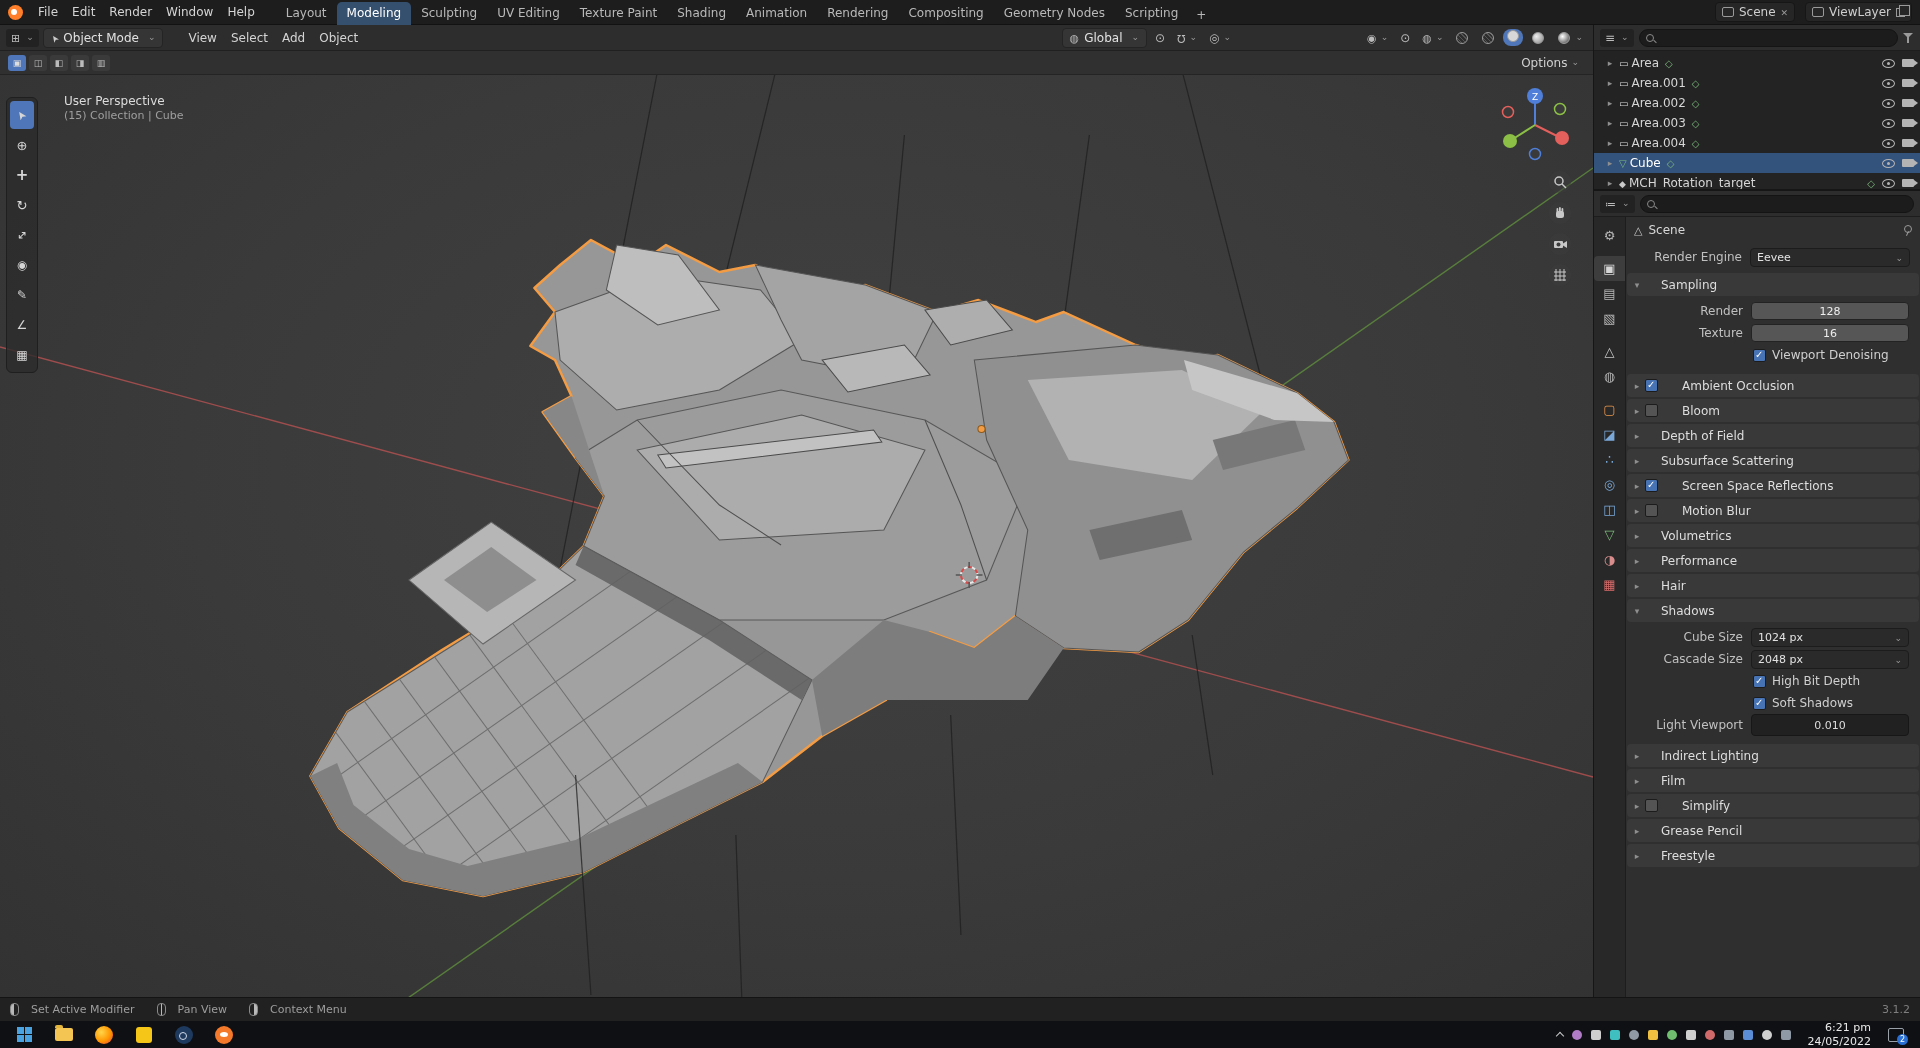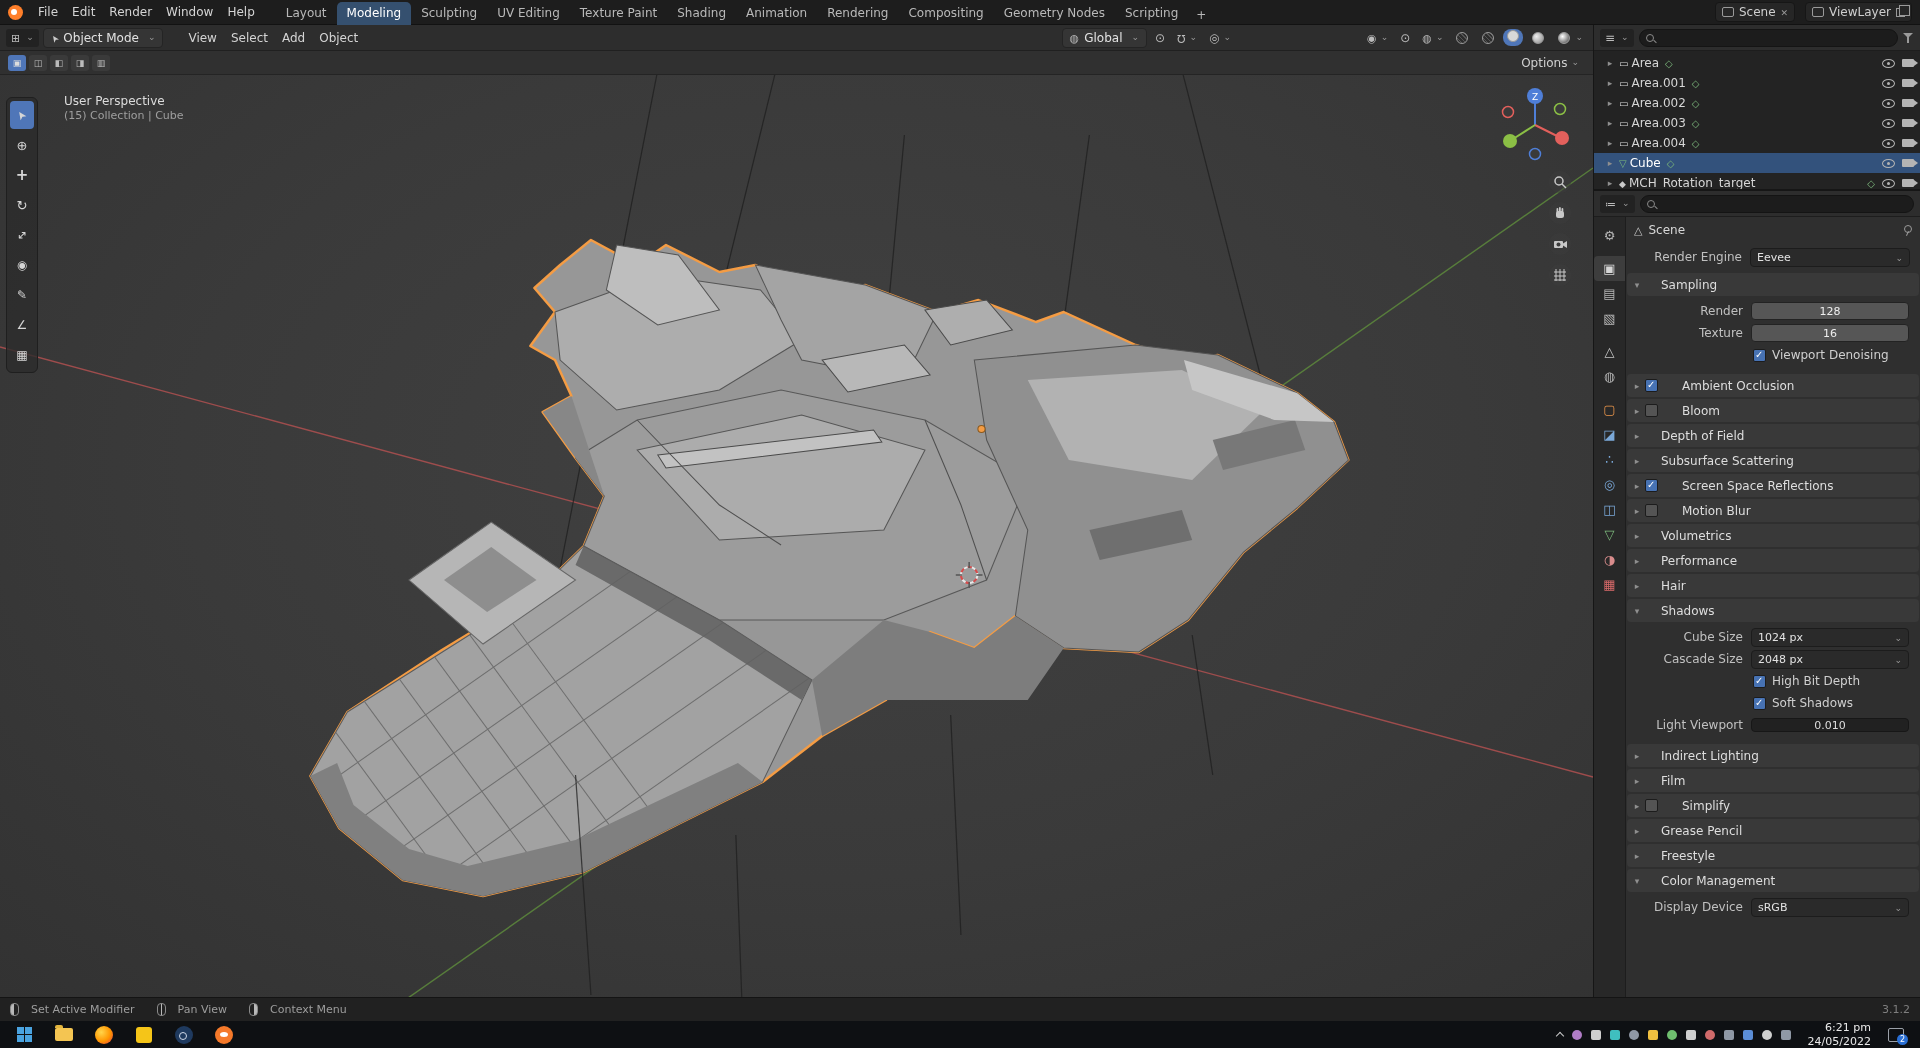--- a/index.html
+++ b/index.html
@@ -151,21 +151,21 @@
   .pin{margin-left:auto;width:10px;height:10px;position:relative}
   .pin::before{content:"";position:absolute;left:2px;top:0;width:6px;height:6px;border-radius:50%;border:1px solid #9a9a9a}
   .pin::after{content:"";position:absolute;left:5px;top:6px;width:1px;height:5px;background:#9a9a9a;transform:rotate(25deg)}
   .prow{height:22px;display:flex;align-items:center;padding:0 10px 0 0}
   .plabel{width:124px;text-align:right;color:#c0c0c0;padding-right:8px;flex:none;font-size:12px}
   .pfield{flex:1;height:18px;background:#565656;border:1px solid #232323;border-radius:4px;
           display:flex;align-items:center;justify-content:center;color:#eee;font-size:11px}
   .pdrop{flex:1;height:19px;background:#2a2a2a;border:1px solid #1c1c1c;border-radius:4px;
          display:flex;align-items:center;color:#e2e2e2;font-size:11px;padding:0 6px}
   .pdrop .dd-lab{flex:1}
-  .pdark{flex:1;height:14px;background:#212121;border:1px solid #171717;border-radius:4px;
+  .pdark{flex:1;height:22px;background:#212121;border:1px solid #171717;border-radius:4px;
          display:flex;align-items:center;justify-content:center;color:#ddd;font-size:11px}
   .prhalf{display:flex;align-items:center;flex:1}
   .psec{margin:2px 1px 0}
   .psec-h{height:23px;background:#393939;border-radius:4px;display:flex;align-items:center;padding:0 4px;color:#dedede}
   .psec-t{font-size:12px;margin-left:18px}
   .psec-b{padding:4px 0 6px}
   .engine-row{height:28px;display:flex;align-items:center;padding:0 10px 0 0}
 
   
   .statusbar{height:24px;background:#212121;border-top:1px solid #141414;display:flex;align-items:center;padding:0 10px;gap:22px;color:#9d9d9d;font-size:11px}
@@ -738,35 +738,20 @@
                 <span class="psec-t">Grease Pencil</span>
               </div>
             </div>
           <div class="psec">
               <div class="psec-h">
                 <span class="tri"></span>
                 <span class="psec-t">Freestyle</span>
               </div>
             </div>
 
-          <div class="psec open">
-            <div class="psec-h hrow">
-              <span class="tri"></span>
-              <span class="psec-t">Color Management</span>
-            </div>
-            <div class="psec-b">
-              <div class="prow">
-                <span class="plabel">Display Device</span>
-                <span class="pdrop">
-                    <span class="dd-lab">sRGB</span>
-                    <span class="chev"></span>
-                  </span>
-              </div>
-            </div>
-          </div>
 
         </div>
       </div>
     </div>
   </div>
 </div>
 
 <div class="statusbar">
   <span class="hint">
       <span class="mouse l"></span>

